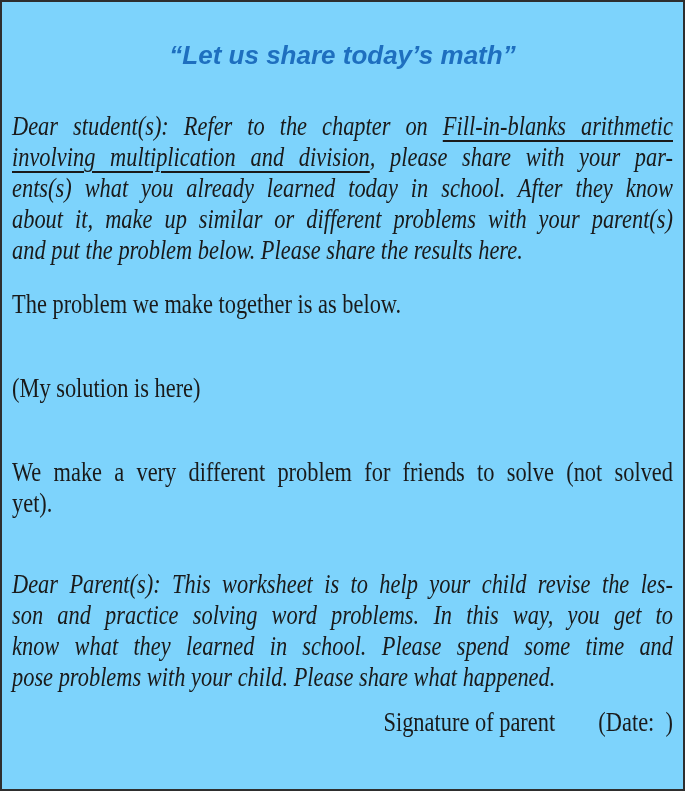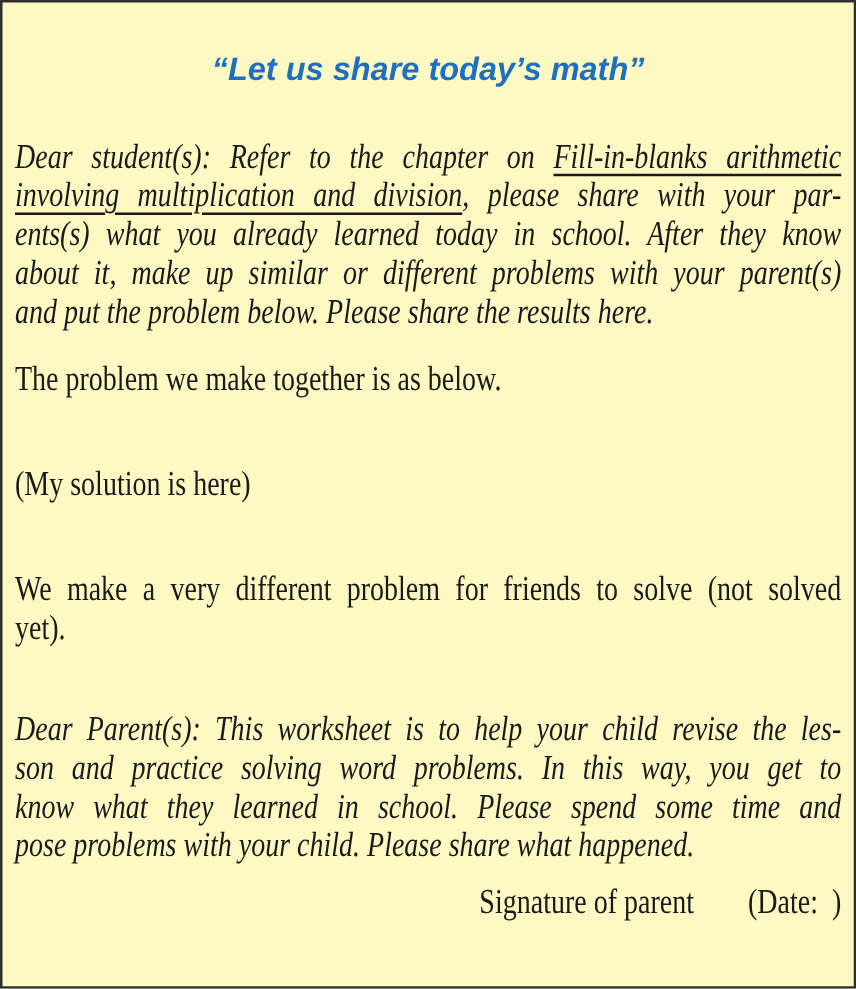--- a/index.html
+++ b/index.html
@@ -3,21 +3,21 @@
 <meta charset="utf-8">
 <style>
   html, body { margin: 0; padding: 0; background: #ffffff; }
 
   .page {
     position: relative;
     width: 685px;
     height: 791px;
     box-sizing: border-box;
     border: 2px solid #2e2e2e;
-    background: #fef9c3;
+    background: #7dd3fc;
     padding: 0 10px;
     overflow: hidden;
   }
 
   .title {
     margin-top: 36px;
     font-family: "Liberation Sans", "DejaVu Sans", sans-serif;
     font-style: italic;
     font-weight: 600;
     font-size: 26px;

